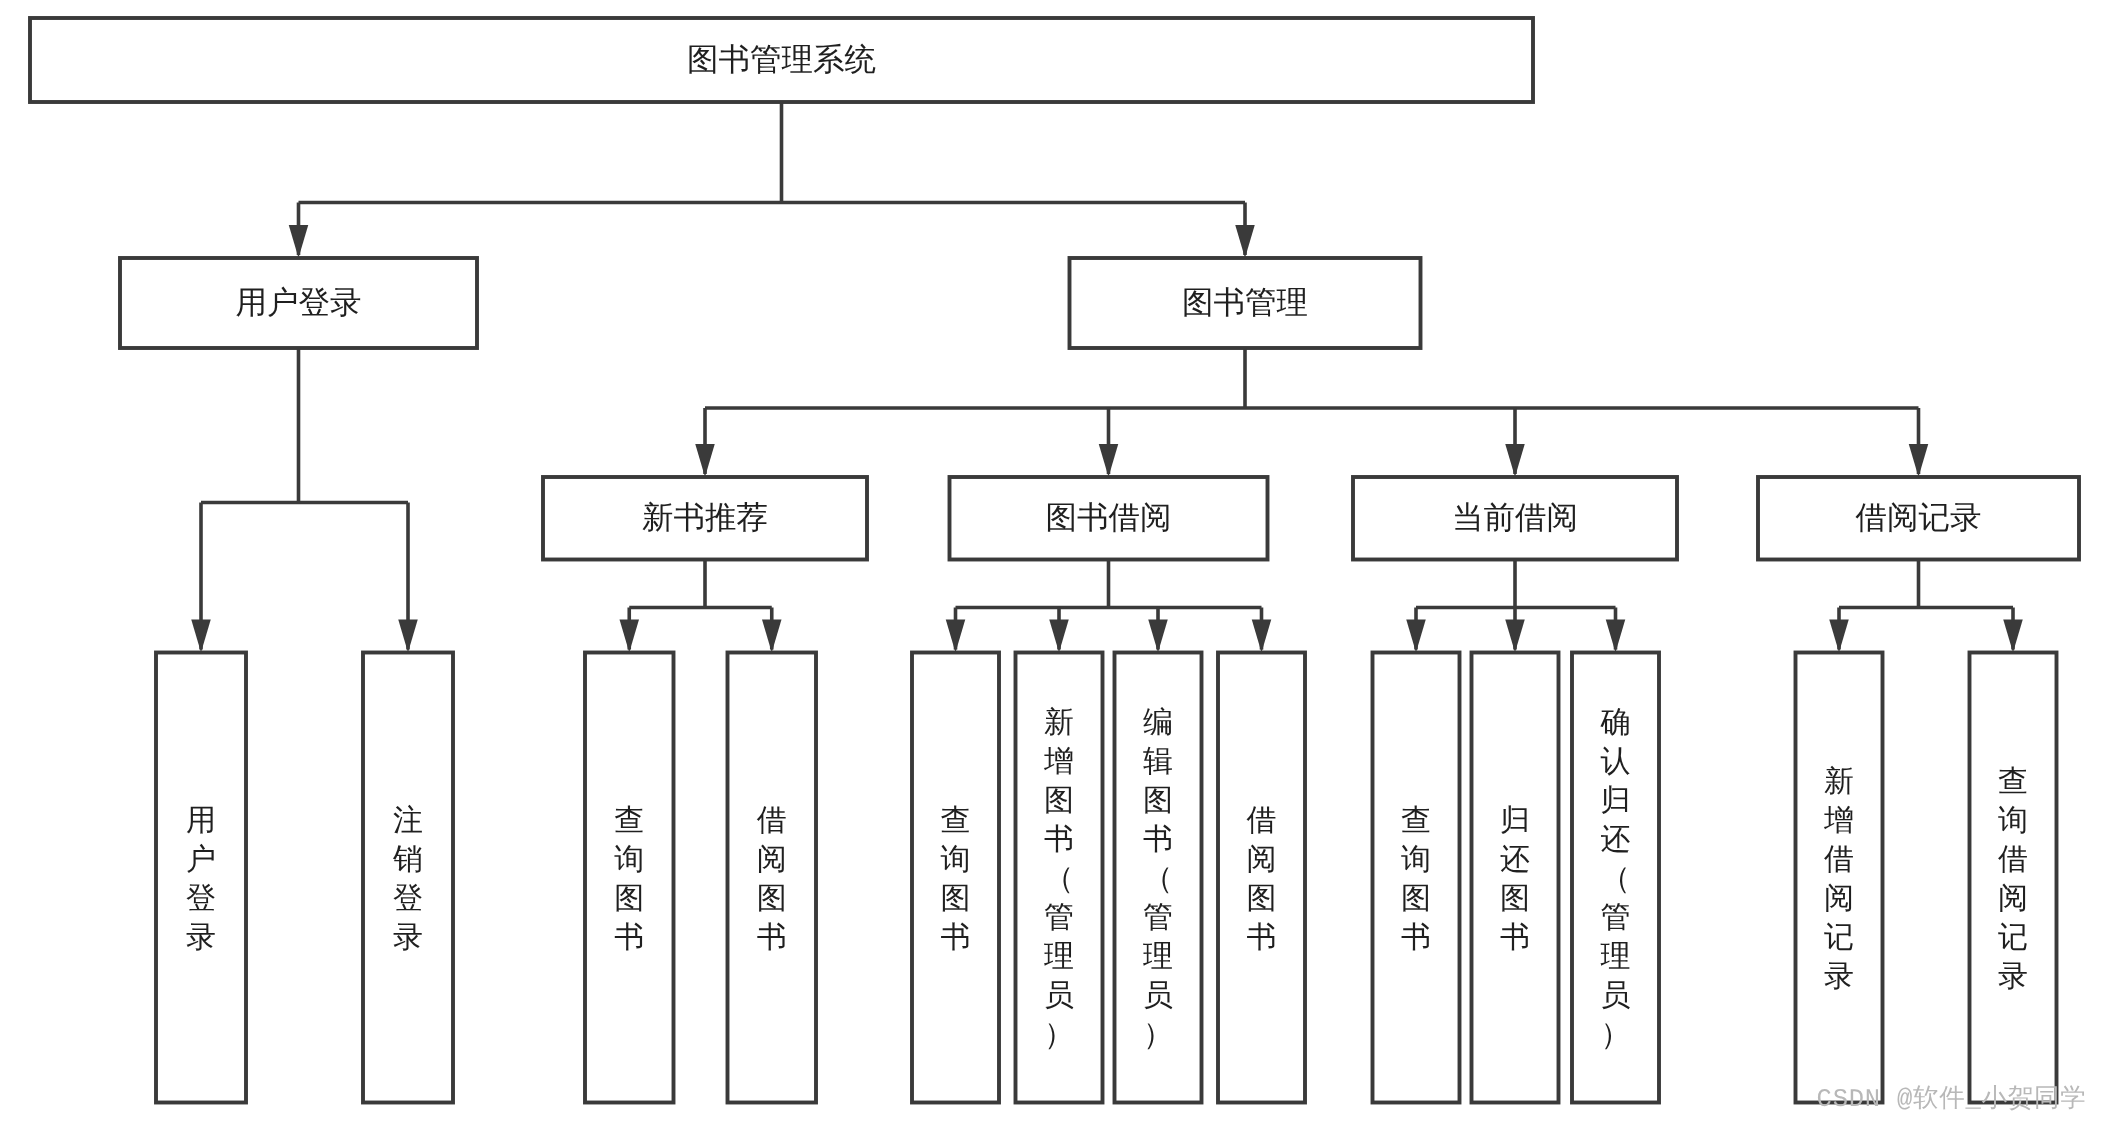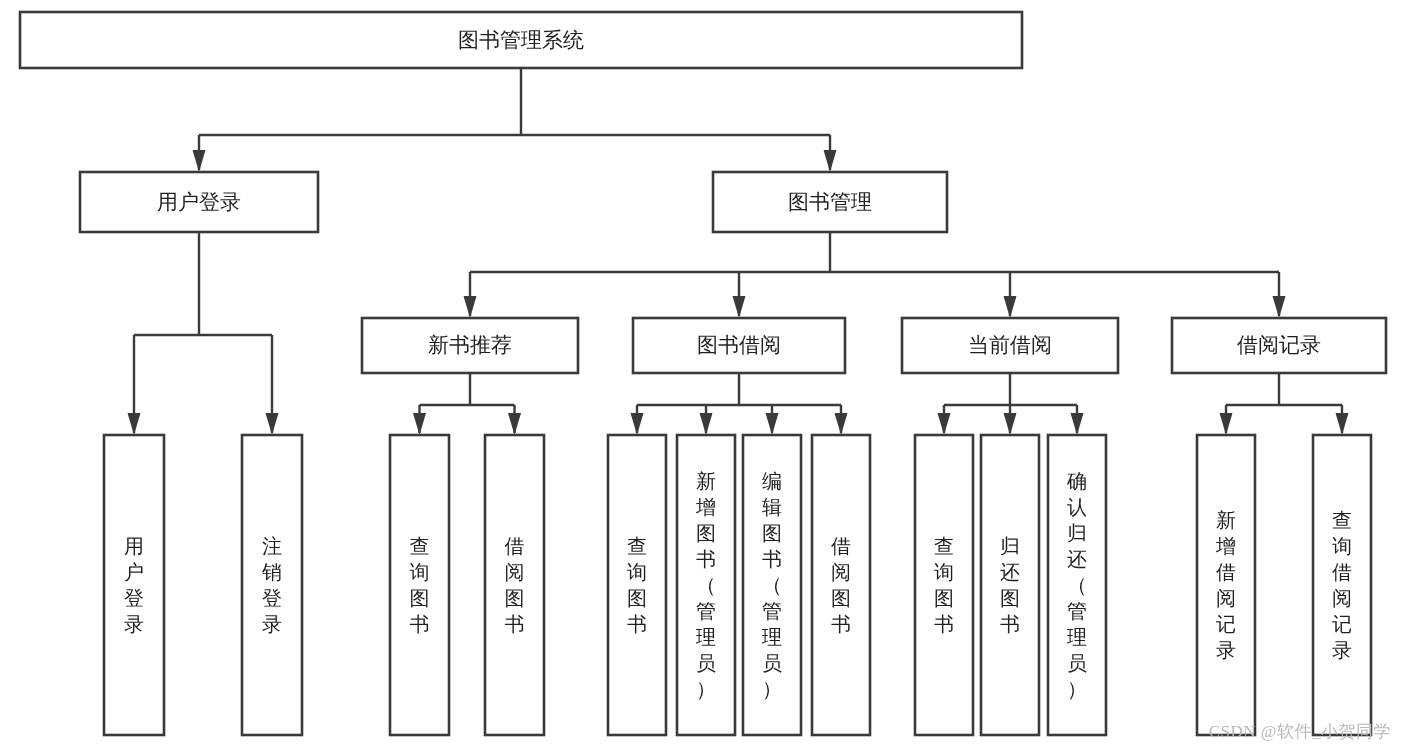--- a/index.html
+++ b/index.html
@@ -54,21 +54,21 @@
   .node-label-v {
     font-family: "Liberation Sans", "DejaVu Sans", sans-serif;
     font-size: 20px;
     fill: #1f1f1f;
     text-anchor: middle;
   }
   .watermark-text {
     position: absolute;
     right: 14px;
     bottom: 4px;
-    font-family: Liberation Serif, serif;
+    font-family: Liberation Mono, monospace;
     font-size: 17px;
     color: #b8b8b8;
     white-space: nowrap;
     user-select: none;
     letter-spacing: 0.5px;
   }
 </style>
 </head>
 <body>
 

